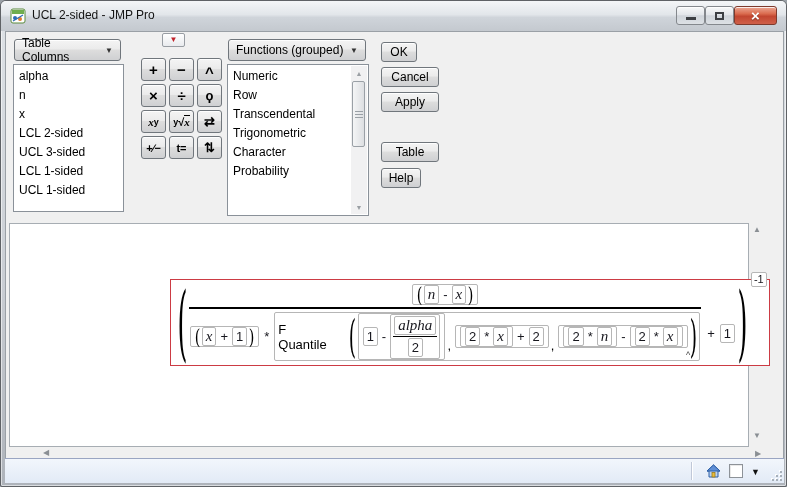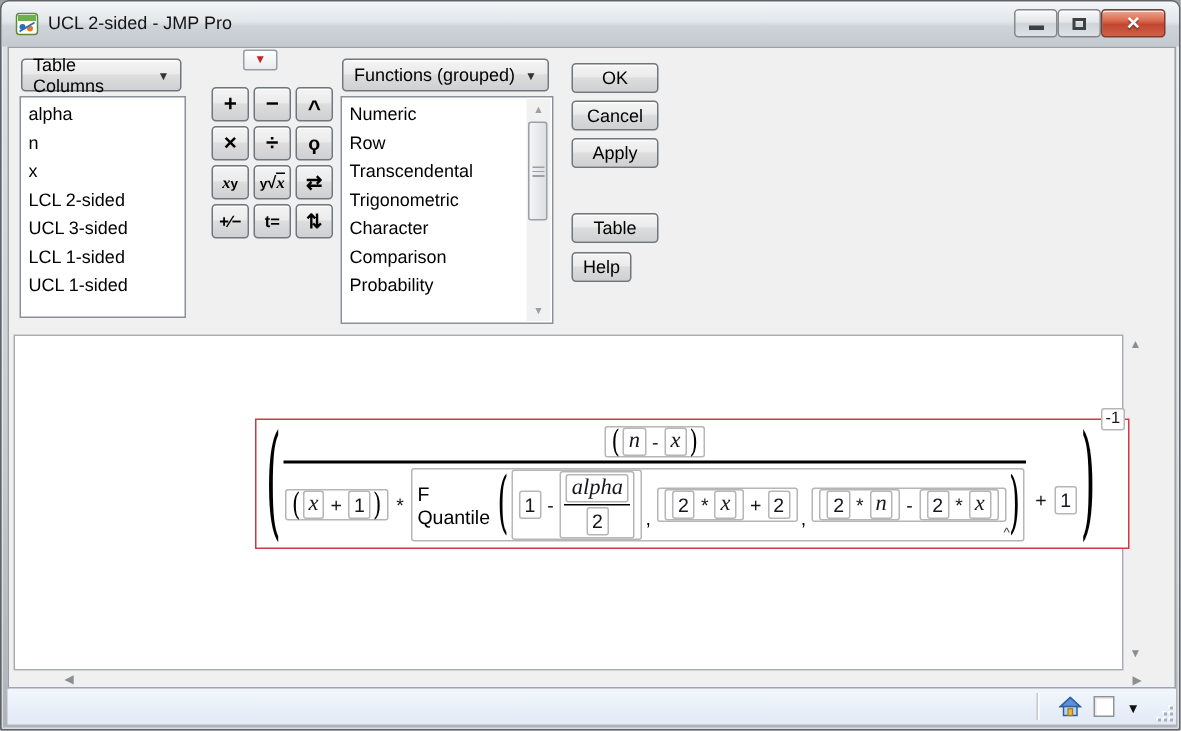--- a/index.html
+++ b/index.html
@@ -111,21 +111,21 @@
 
   .frac { display:flex; flex-direction:column; align-items:center; }
   .frac-bar { align-self:stretch; border-top:2px solid #000; height:0; margin:2px 0 3px 0; }
 
   .tb { border:1px solid #b6b6b6; border-radius:2px; background:#fff; display:inline-flex; align-items:center; padding:0 3px; margin:0 1px; min-height:19px; }
   .row { display:inline-flex; align-items:center; }
   .fvar { font-family:"Liberation Serif",serif; font-style:italic; font-size:15px; color:#16161d; }
   .fnum { font-size:13px; color:#16161d; }
   .fop  { font-size:13px; color:#16161d; margin:0 4px; }
   .fop.tight { margin:0 3px; }
-  .fname { font-size:13px; color:#000; margin-right:1px; }
+  .fname { font-size:13px; color:#000; margin-right:18px; }
 
   .smallfrac { display:inline-flex; flex-direction:column; align-items:center; padding:1px 2px; }
   .smallfrac .frac-bar { border-top:1.5px solid #000; margin:1px 0; }
 
   .func-call { position:relative; padding-right:2px; }
   .more-caret { position:absolute; right:9px; bottom:0px; font-size:9px; color:#444; }
 
   .comma { font-size:13px; align-self:flex-end; margin:0 3px 7px 1px; }
 
   .plus-one { display:inline-flex; align-items:center; position:relative; top:11px; margin-left:2px; }
@@ -240,33 +240,32 @@
     <span>Functions (grouped)</span>
     <span class="arrow">▼</span>
   </div>
 
   <div class="listbox" style="left:226px; top:63px; width:142px; height:152px; padding-top:2px;">
     <div class="item">Numeric</div>
     <div class="item">Row</div>
     <div class="item">Transcendental</div>
     <div class="item">Trigonometric</div>
     <div class="item">Character</div>
-    <div class="item">Comparison</div>
     <div class="item">Probability</div>
 
     <div class="fsb">
       <div class="sb-arrow" style="top:0;">▲</div>
       <div class="sb-thumb">
           <span class="sb-grip"></span>
         </div>
       <div class="sb-arrow" style="bottom:0;">▼</div>
     </div>
   </div>
 
-  <div class="w7btn" style="left:380px; top:41px; width:58px; height:20px;text-align:right;">
+  <div class="w7btn" style="left:380px; top:41px; width:36px; height:20px;text-align:right;">
       <span>OK</span>
     </div>
   <div class="w7btn" style="left:380px; top:66px; width:58px; height:20px;">
       <span>Cancel</span>
     </div>
   <div class="w7btn" style="left:380px; top:91px; width:58px; height:20px;">
       <span>Apply</span>
     </div>
   <div class="w7btn" style="left:380px; top:141px; width:58px; height:20px;">
       <span>Table</span>

